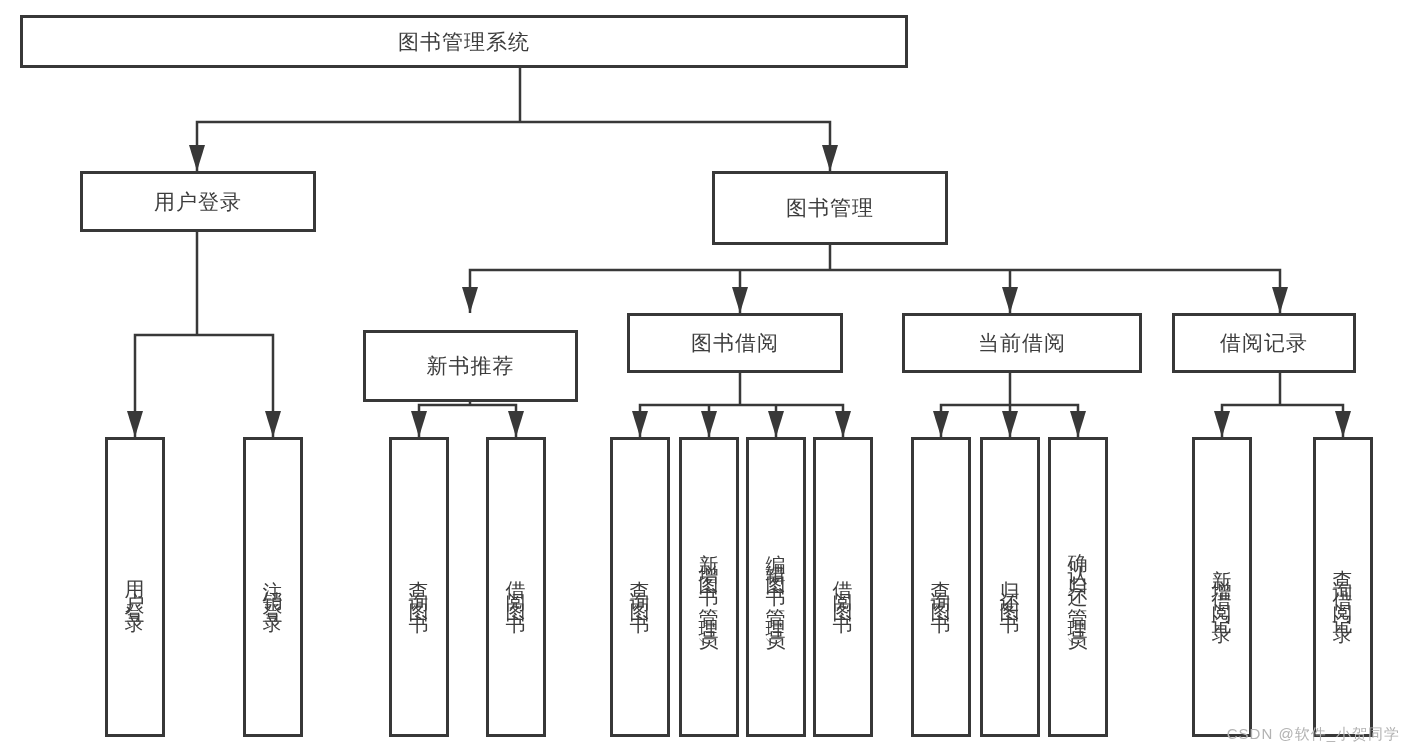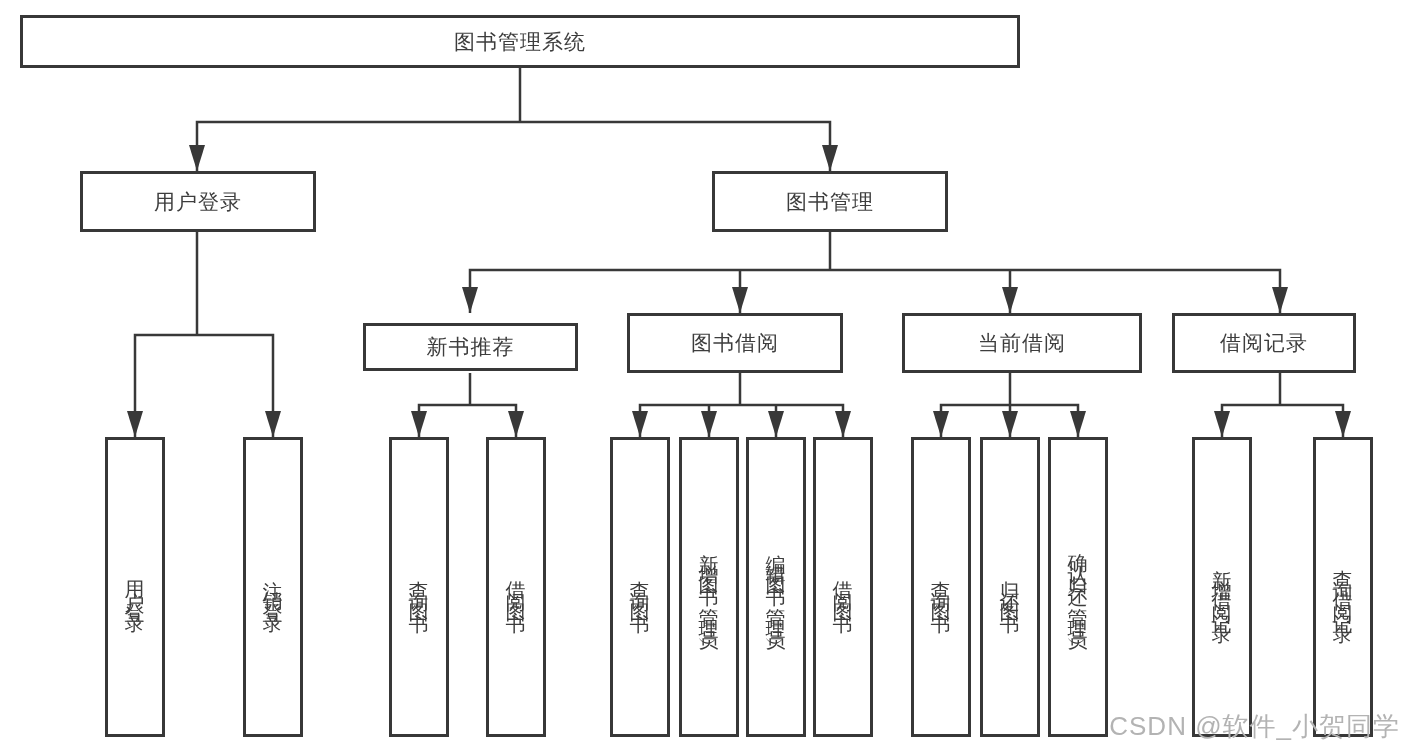--- a/index.html
+++ b/index.html
@@ -44,21 +44,21 @@
     text-orientation: mixed;
     font-size: 20px;
     letter-spacing: 11px;
     line-height: 1;
     white-space: nowrap;
   }
   .watermark {
     position: absolute;
     right: 5px;
     bottom: 3px;
-    font-size: 26px;
+    font-size: 15px;
     color: #b3b3b3;
     letter-spacing: 1px;
     white-space: nowrap;
   }
 </style>
 </head>
 <body>
 
 <div class="stage">
 
@@ -89,26 +89,26 @@
       <polygon points="768,411 784,411 776,437"></polygon>
       <polygon points="835,411 851,411 843,437"></polygon>
       <polygon points="933,411 949,411 941,437"></polygon>
       <polygon points="1002,411 1018,411 1010,437"></polygon>
       <polygon points="1070,411 1086,411 1078,437"></polygon>
       <polygon points="1214,411 1230,411 1222,437"></polygon>
       <polygon points="1335,411 1351,411 1343,437"></polygon>
     </g>
   </svg>
 
-  <div class="node hnode" style="left:20px; top:15px; width:1000px; height:53px;">图书管理系统</div>
+  <div class="node hnode" style="left:20px; top:15px; width:888px; height:53px;">图书管理系统</div>
 
   <div class="node hnode" style="left:80px; top:171px; width:236px; height:61px;">用户登录</div>
-  <div class="node hnode" style="left:712px; top:171px; width:236px; height:61px;">图书管理</div>
+  <div class="node hnode" style="left:712px; top:171px; width:236px; height:74px;">图书管理</div>
 
-  <div class="node hnode" style="left:363px; top:323px; width:215px; height:48px;">新书推荐</div>
+  <div class="node hnode" style="left:363px; top:330px; width:215px; height:72px;">新书推荐</div>
   <div class="node hnode" style="left:627px; top:313px; width:216px; height:60px;">图书借阅</div>
   <div class="node hnode" style="left:902px; top:313px; width:240px; height:60px;">当前借阅</div>
   <div class="node hnode" style="left:1172px; top:313px; width:184px; height:60px;">借阅记录</div>
 
   <div class="node vnode" style="left:105px; top:437px; width:60px; height:300px;">
     <span>用户登录</span>
   </div>
   <div class="node vnode" style="left:243px; top:437px; width:60px; height:300px;">
     <span>注销登录</span>
   </div>

